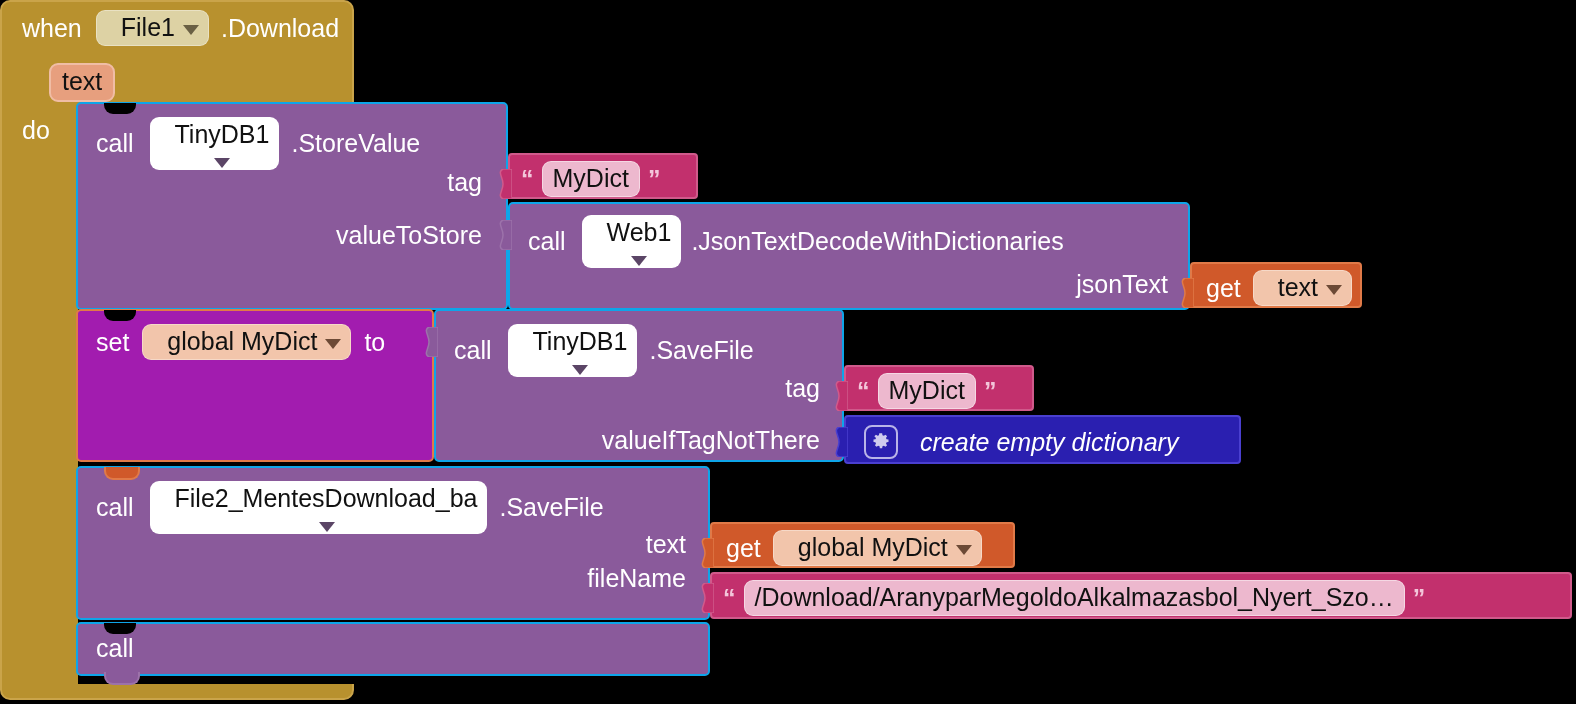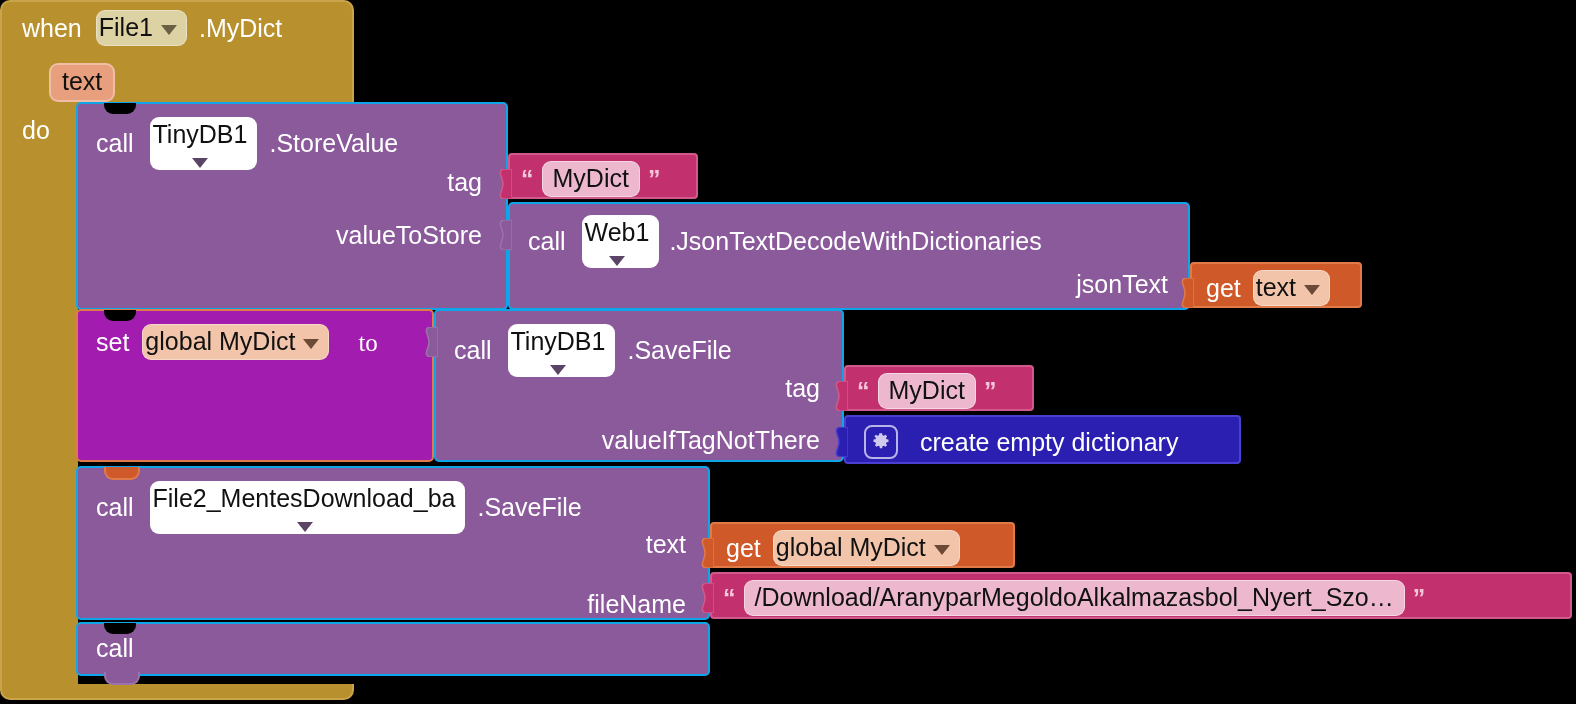--- a/index.html
+++ b/index.html
@@ -6,21 +6,21 @@
   body{width:1576px;height:704px;overflow:hidden;
        font-family:"Liberation Sans","DejaVu Sans",sans-serif;}
   #canvas{position:relative;width:1576px;height:598px;background:#000;}
 
   
   .blk{position:absolute;box-sizing:border-box;}
   .lbl{color:#fff;font-size:25px;line-height:1;white-space:nowrap;}
 
   
   .chip{display:inline-flex;align-items:center;gap:7px;
-        border-radius:9px;padding:2px 9px 3px 2px;
+        border-radius:9px;padding:2px 9px 3px 24px;
         font-size:25px;color:#111;white-space:nowrap;
         border:1px solid rgba(255,255,255,.35);}
   .chip .caret{display:inline-block;width:0;height:0;
         border-left:8px solid transparent;border-right:8px solid transparent;
         border-top:10px solid #5d5545;margin-left:1px;position:relative;top:2px;}
 
   
   #eventBlk{left:0;top:0;width:354px;height:700px;
      background:#b8912e;border:2px solid #caa44a;border-radius:10px;
      box-shadow:2px 2px 0 rgba(0,0,0,.35);}
@@ -57,21 +57,21 @@
   
   .strblk{background:#c2306d;border:2px solid #d05a8b;border-radius:4px;
           box-shadow:2px 2px 0 rgba(0,0,0,.35);}
   .strfield{background:#edb8ce;border:1px solid rgba(255,255,255,.45);
           border-radius:9px;padding:2px 10px 3px 10px;color:#111;font-size:25px;
           white-space:nowrap;}
   .quote{color:#f3c6da;font-size:25px;font-weight:bold;}
 
   
   .dictblk{background:#2a1fb0;border:2px solid #4a3fd0;border-radius:4px;
-          box-shadow:2px 2px 0 rgba(0,0,0,.35);}
+          box-shadow:2px 2px 0 rgba(0,0,0,.35);font-style:italic;}
   .gear{width:30px;height:30px;border-radius:8px;background:#2a1fb0;
         border:2px solid #b9b4e8;display:flex;align-items:center;
         justify-content:center;}
 
   
   .plug{position:absolute;left:-15px;top:14px;width:17px;height:30px;}
   .plug svg{display:block;}
 
   .row{position:absolute;display:flex;align-items:center;white-space:nowrap;}
 </style>
@@ -80,21 +80,21 @@
 
 <div id="canvas">
 
   <div class="blk" id="eventBlk">
     <div class="row" style="left:20px;top:8px;">
       <span class="lbl">when</span>
       <span class="chip goldchip" style="margin-left:14px;">
         <span>File1</span>
         <span class="caret"></span>
       </span>
-      <span class="lbl" style="margin-left:12px;">.MyDict</span>
+      <span class="lbl" style="margin-left:12px;">.Download</span>
     </div>
 
     <div id="paramText">
       <span>text</span>
     </div>
 
     <span class="lbl" id="doLabel">do</span>
 
     <div id="doChannel"></div>
   </div>
@@ -159,21 +159,21 @@
   </div>
 
   <div class="blk setter" style="left:76px;top:309px;width:358px;height:153px;">
     <div class="notch" style="background:#000;"></div>
     <div class="row" style="left:18px;top:13px;">
       <span class="lbl">set</span>
       <span class="chip orangechip" style="margin-left:13px;">
         <span>global MyDict</span>
         <span class="caret"></span>
       </span>
-      <span class="lbl" style="margin-left:29px;font-family:Liberation Serif, serif;">to</span>
+      <span class="lbl" style="margin-left:13px;">to</span>
     </div>
   </div>
 
   <div class="blk stmt" style="left:434px;top:309px;width:410px;height:153px;">
     <span class="plug" style="top:16px;">
       <svg width="17" height="30" viewBox="0 0 17 30">
           <path d="M17 0 H8 C2 3 8 8 8 15 C8 22 2 27 8 30 H17 Z" fill="#8a5a9b" stroke="#9c72aa" stroke-width="1.5"></path>
         </svg>
     </span>
     <div class="row" style="left:18px;top:13px;">
@@ -222,21 +222,21 @@
     <div class="notch" style="background:#d0592a;border:2px solid #e07a48;border-top:none;"></div>
     <div class="row" style="left:18px;top:13px;">
       <span class="lbl">call</span>
       <span class="chip purplechip" style="margin-left:16px;">
         <span>File2_MentesDownload_ba</span>
         <span class="caret"></span>
       </span>
       <span class="lbl" style="margin-left:12px;">.SaveFile</span>
     </div>
     <span class="lbl" style="position:absolute;right:22px;top:64px;">text</span>
-    <span class="lbl" style="position:absolute;right:22px;top:124px;">fileName</span>
+    <span class="lbl" style="position:absolute;right:22px;top:98px;">fileName</span>
   </div>
 
   <div class="blk getter" style="left:710px;top:522px;width:305px;height:46px;">
     <span class="plug">
       <svg width="17" height="30" viewBox="0 0 17 30">
           <path d="M17 0 H8 C2 3 8 8 8 15 C8 22 2 27 8 30 H17 Z" fill="#d0592a" stroke="#e07a48" stroke-width="1.5"></path>
         </svg>
     </span>
     <div class="row" style="left:14px;top:6px;">
       <span class="lbl">get</span>

